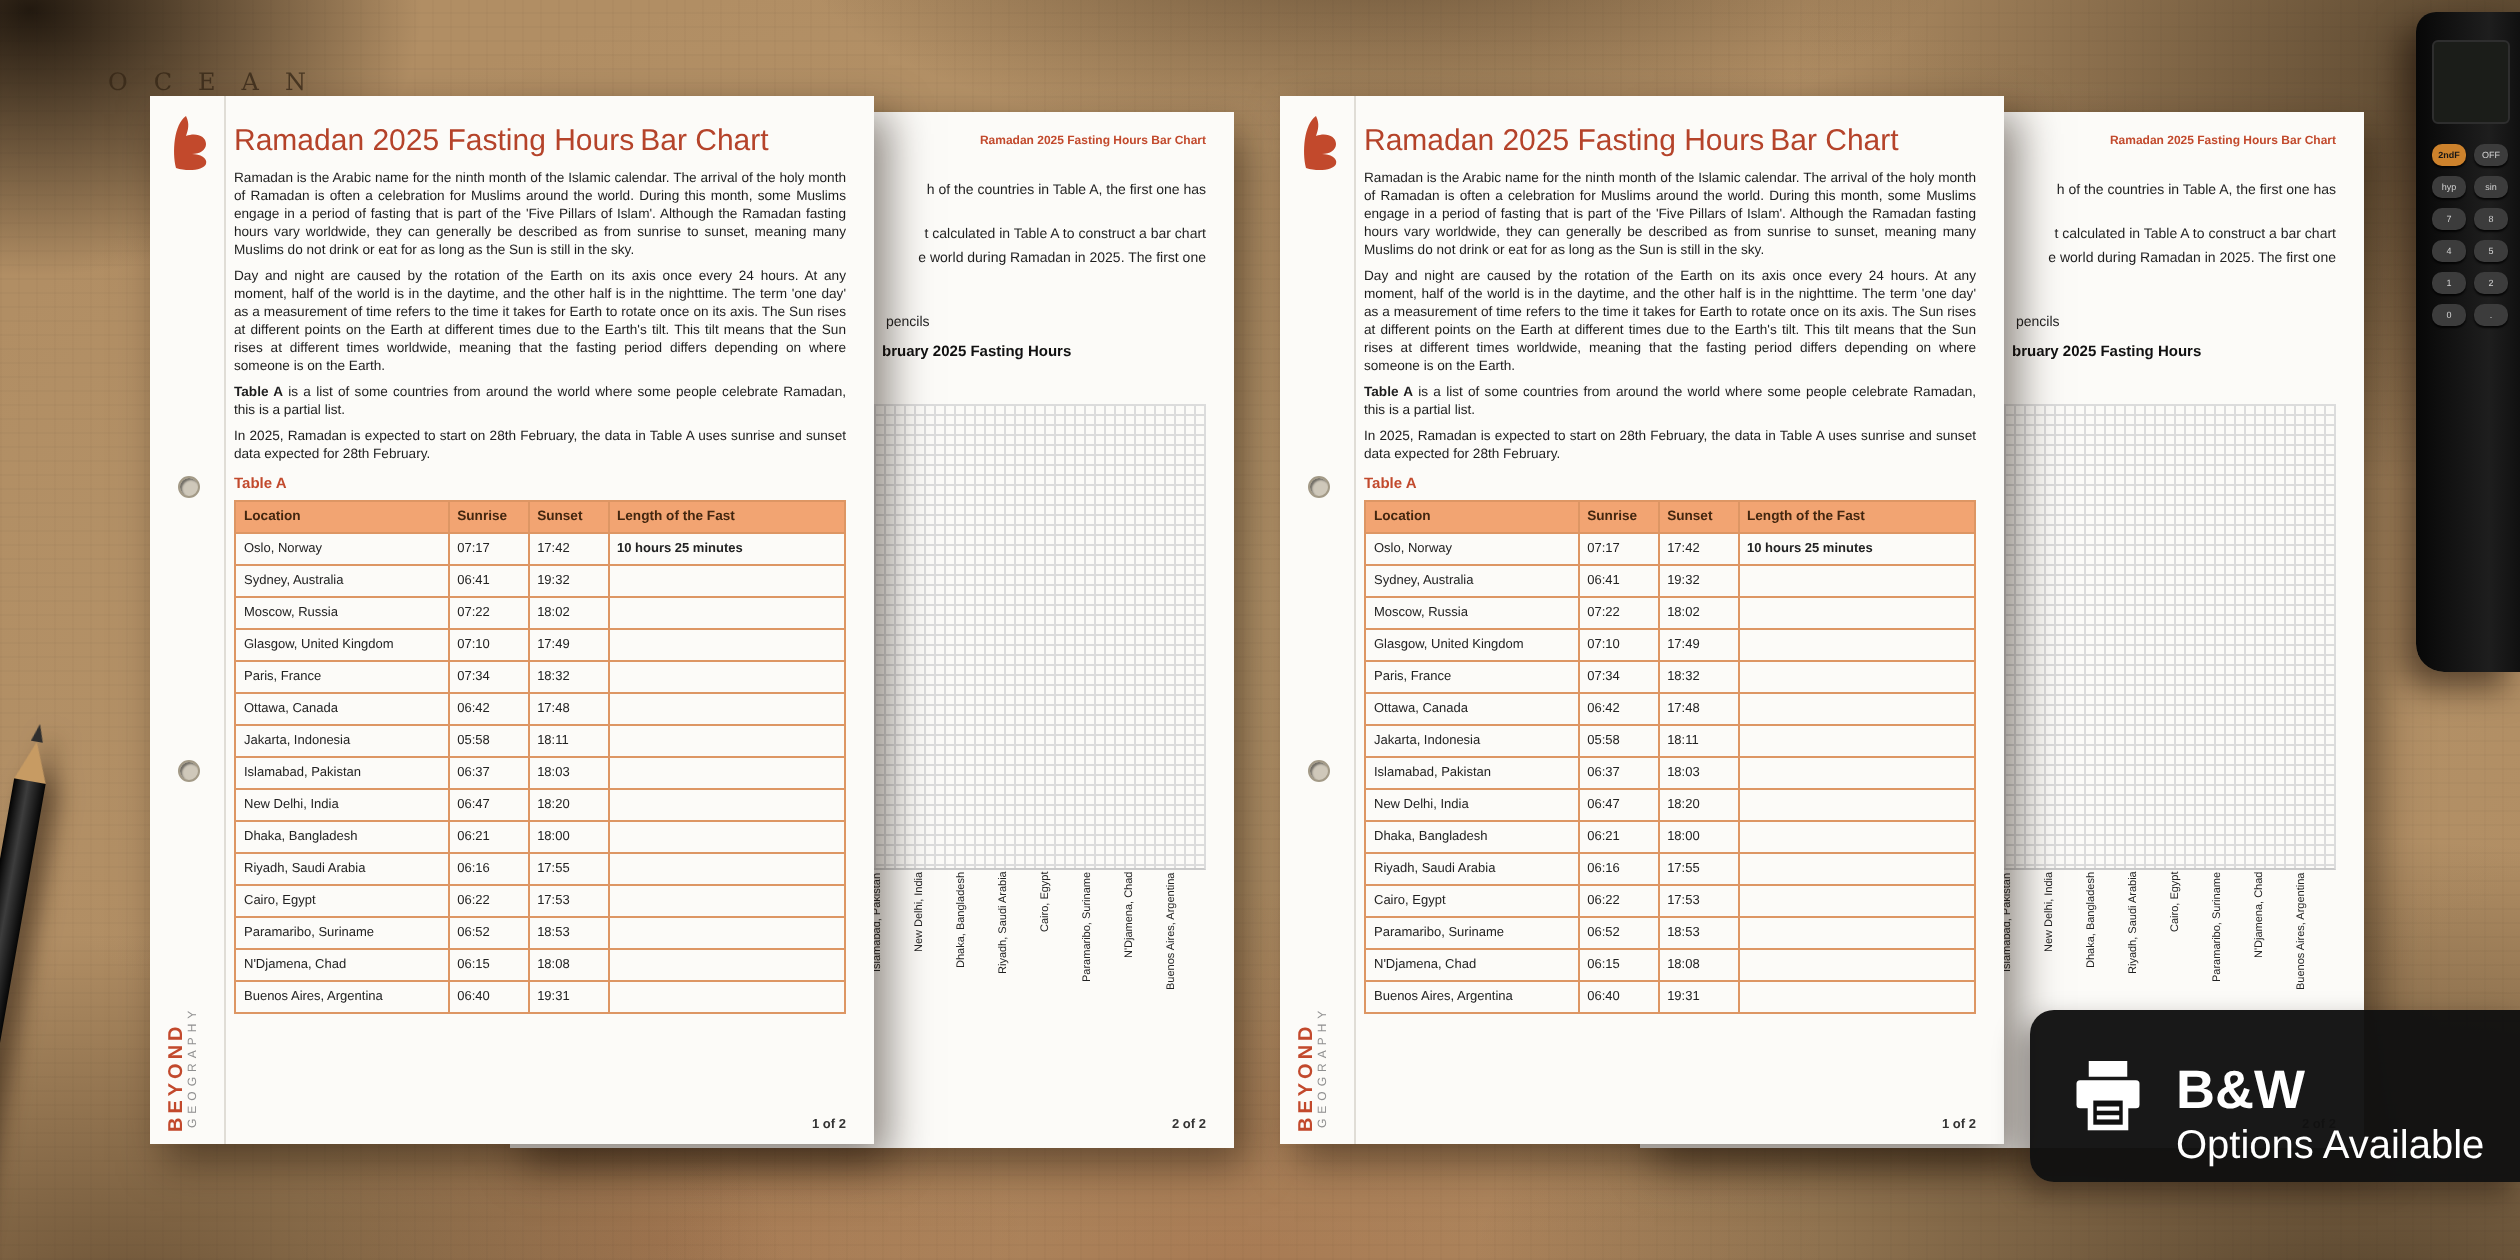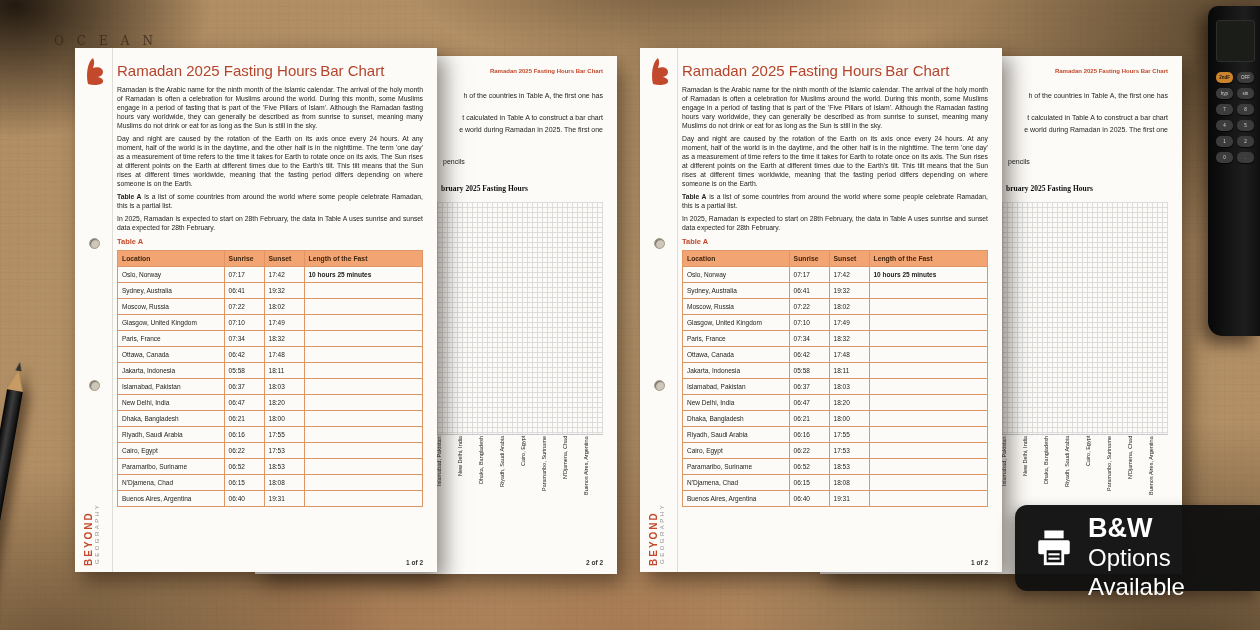--- a/index.html
+++ b/index.html
@@ -32,21 +32,21 @@
   
   .stack{position:absolute;top:48px;left:75px;width:545px;height:528px;}
   .stack-right{left:640px;}
   .sheet{background:#fcfbf8;box-shadow:7px 9px 20px rgba(28,16,6,0.5);}
   
   .page2{position:absolute;left:180px;top:8px;width:362px;height:518px;overflow:hidden;}
   .p2-header{position:absolute;top:12px;right:14px;font-size:6px;font-weight:bold;color:#c2492c;}
   .p2-frag{position:absolute;right:14px;font-size:7px;color:#1e1e1e;text-align:right;white-space:nowrap;}
   .p2-frag1{top:36px;} .p2-frag2{top:58px;} .p2-frag3{top:70px;}
   .p2-pencils{position:absolute;left:188px;top:102px;font-size:7px;color:#1e1e1e;}
-  .p2-chart-title{position:absolute;left:186px;top:128px;font-size:7.5px;font-weight:bold;color:#111;white-space:nowrap;font-family:Liberation Serif, serif;}
+  .p2-chart-title{position:absolute;left:186px;top:115px;font-size:7.5px;font-weight:bold;color:#111;white-space:nowrap;}
   .p2-grid{
     position:absolute;left:32px;right:14px;top:146px;height:232px;
     background-image:
       linear-gradient(#dcdcdc 1px, transparent 1px),
       linear-gradient(90deg,#dcdcdc 1px, transparent 1px);
     background-size:5px 5px;
     border-right:1px solid #dcdcdc;border-bottom:1px solid #c9c9c9;
   }
   .p2-axis{position:absolute;left:34px;top:380px;height:102px;display:flex;gap:8px;}
   .p2-axis span{
@@ -100,21 +100,21 @@
   .calc-key{width:17px;height:11px;background:#3c3c3c;border-radius:5px;color:#d4d4d4;
             font-size:4.5px;line-height:11px;text-align:center;box-shadow:0 1px 1px rgba(0,0,0,0.8);}
   .calc-key:first-child{background:#cd822c;color:#161616;font-weight:bold;}
   
   .bw-badge{position:absolute;right:0;top:505px;width:245px;height:86px;
             background:rgba(17,17,17,0.97);border-radius:12px 0 0 12px;
             display:flex;align-items:center;gap:13px;box-sizing:border-box;padding-left:18px;
             color:#fff;box-shadow:-4px 6px 14px rgba(20,10,4,0.4);}
   .bw-icon{width:42px;height:42px;flex:0 0 auto;}
   .bw-title{font-size:27px;font-weight:bold;line-height:1.1;margin-top:20px;}
-  .bw-sub{font-size:24px;line-height:1.2;}
+  .bw-sub{font-size:20px;line-height:1.2;}
 </style>
 </head>
 <body>
 
 <div class="map-bg"></div>
 <div class="ocean-label">OCEAN</div>
 
 <div class="stack">
 
   <div class="page2 sheet">

